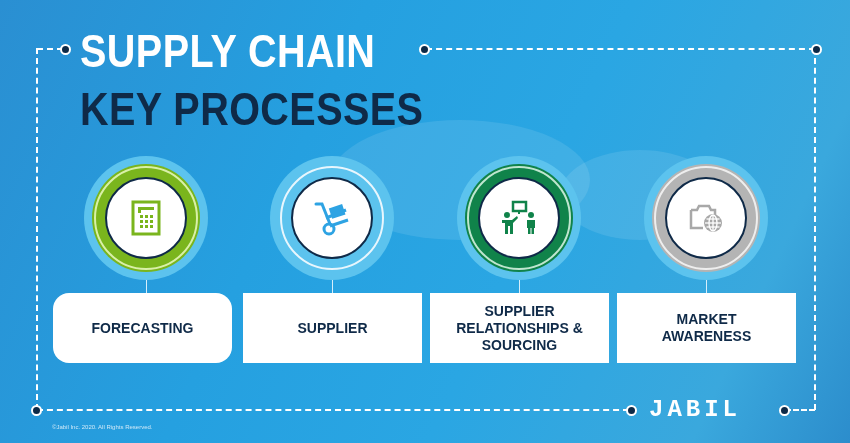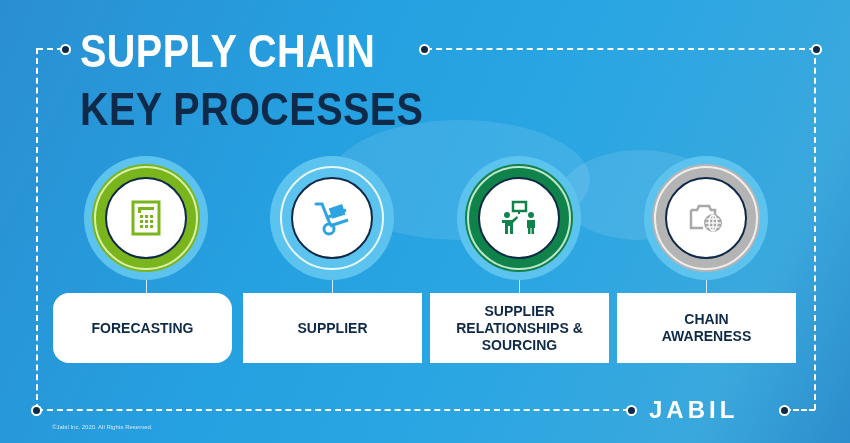--- a/index.html
+++ b/index.html
@@ -12,21 +12,21 @@
   .dot{position:absolute;width:7px;height:7px;border-radius:50%;background:#0d2a48;border:2px solid #ffffff;}
   .title1{position:absolute;left:80px;top:24px;font-size:46px;font-weight:bold;color:#ffffff;letter-spacing:0.5px;transform:scaleX(0.86);transform-origin:left;white-space:nowrap;}
   .title2{position:absolute;left:80px;top:82px;font-size:46px;font-weight:bold;color:#0f2a48;letter-spacing:0.5px;transform:scaleX(0.86);transform-origin:left;white-space:nowrap;}
   .circle-outer{position:absolute;width:124px;height:124px;border-radius:50%;background:#5cc3ee;}
   .circle-ring{position:absolute;left:10px;top:10px;width:100px;height:100px;border-radius:50%;border:2px solid #e8f6fd;}
   .circle-inner{position:absolute;left:21px;top:21px;width:78px;height:78px;border-radius:50%;background:#ffffff;border:2px solid #0f2a48;display:flex;align-items:center;justify-content:center;}
   .stem{position:absolute;width:1px;background:#d6eefb;}
   .box{position:absolute;top:293px;width:179px;height:70px;background:#ffffff;display:flex;align-items:center;justify-content:center;text-align:center;}
   .box span{font-size:14px;font-weight:bold;color:#0f2a48;line-height:17px;white-space:pre-line;}
   .copyright{position:absolute;left:52px;top:424px;font-size:6px;color:#cfe9f8;}
-  .logo{position:absolute;left:649px;top:396px;font-size:24px;font-weight:bold;color:#ffffff;letter-spacing:4px;}
+  .logo{position:absolute;left:649px;top:396px;font-size:24px;font-weight:bold;color:#ffffff;letter-spacing:4px;font-family:Liberation Mono, monospace;}
 </style>
 </head>
 <body>
 
 <div class="bgshape" style="left:330px;top:120px;width:260px;height:120px;"></div>
 <div class="bgshape" style="left:560px;top:150px;width:160px;height:90px;"></div>
 
 <div class="frame-h" style="left:37px;top:48px;width:26px;"></div>
 <div class="frame-h" style="left:426px;top:48px;width:389px;"></div>
 <div class="frame-v" style="left:36px;top:48px;height:362px;"></div>
@@ -123,18 +123,18 @@
 </div>
 <div class="box" style="left:243px;">
   <span>SUPPLIER</span>
 </div>
 <div class="box" style="left:430px;">
   <span>SUPPLIER
 RELATIONSHIPS &amp;
 SOURCING</span>
 </div>
 <div class="box" style="left:617px;">
-  <span>CHAIN
+  <span>MARKET
 AWARENESS</span>
 </div>
 
 <div class="copyright">©Jabil Inc. 2020. All Rights Reserved.</div>
 <div class="logo">JABIL</div>
 
 </body></html>

